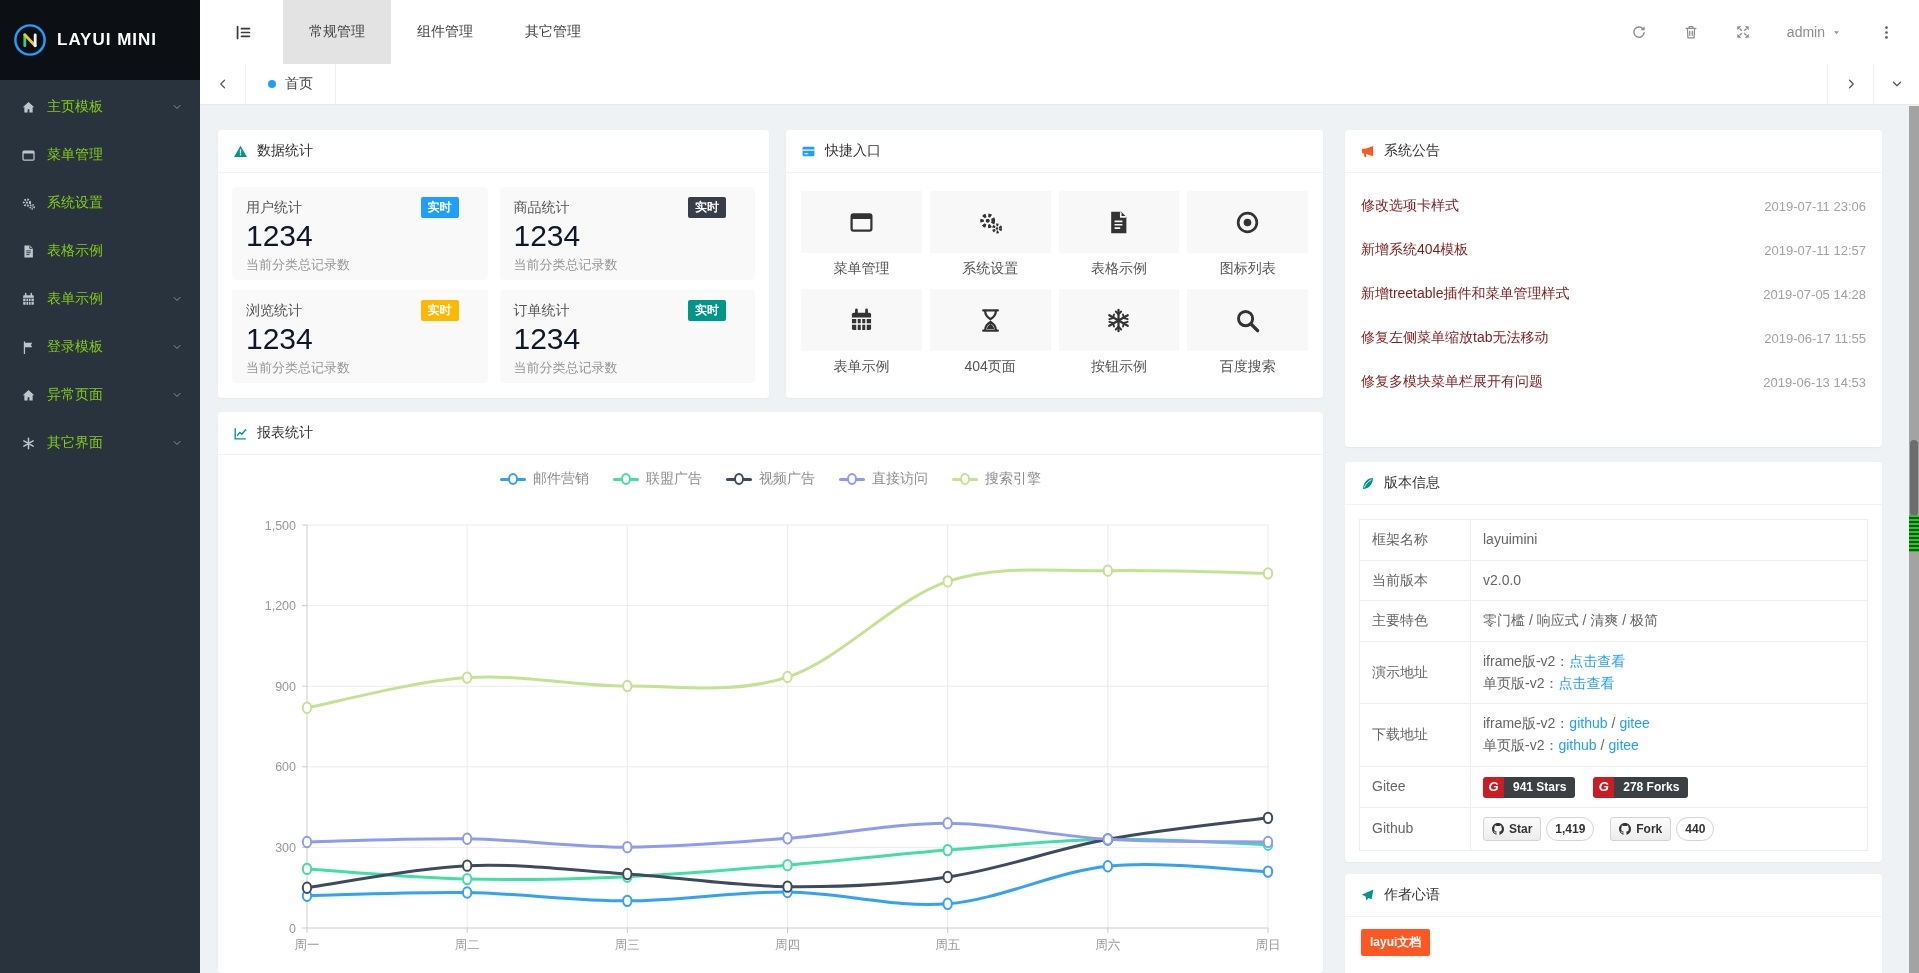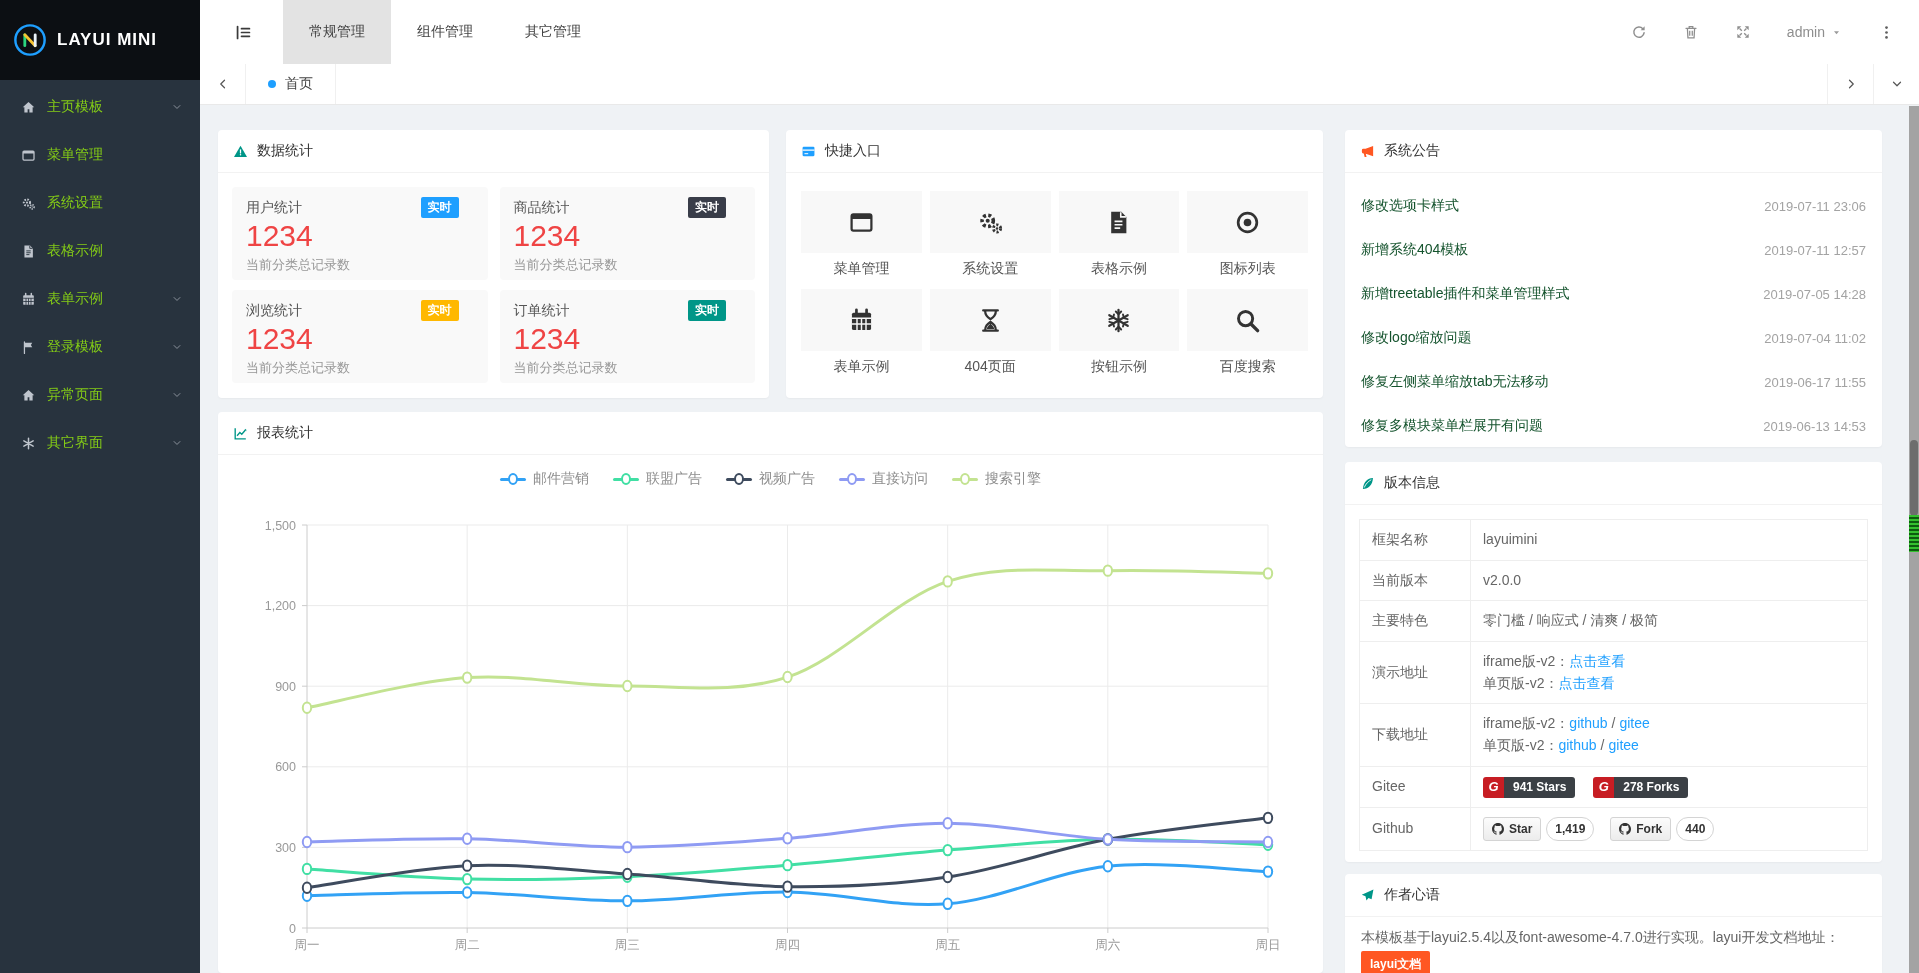--- a/index.html
+++ b/index.html
@@ -40,42 +40,42 @@
 
   
   .panel{position:absolute;background:#fff;border-radius:4px;box-shadow:0 1px 2px rgba(0,0,0,.04);box-sizing:border-box;overflow:hidden;}
   .panel-h{height:42px;display:flex;align-items:center;gap:9px;padding:0 15px;border-bottom:1px solid #F2F2F2;font-size:14px;color:#333;}
   .panel-h .ph-ic{font-size:15px;--bg:#ffffff;}
 
   #p-stats{left:218px;top:130px;width:551px;height:268px;}
   .stats-body{padding:14px;display:grid;grid-template-columns:1fr 1fr;gap:10px 12px;}
   .stat-card{position:relative;background:#F9F9F9;border-radius:4px;height:93px;padding:10px 14px;box-sizing:border-box;}
   .stat-label{font-size:14px;color:#555;margin-top:2px;}
-  .stat-value{font-size:30px;color:#ef4444;margin-top:3px;line-height:1.05;}
+  .stat-value{font-size:30px;color:#0f172a;margin-top:3px;line-height:1.05;}
   .stat-caption{font-size:13px;color:#979797;margin-top:4px;}
   .stat-badge{position:absolute;top:10px;right:29px;color:#fff;font-size:12px;font-weight:bold;padding:2px 7px;border-radius:2px;}
 
   #p-shortcut{left:786px;top:130px;width:537px;height:268px;}
   .sc-body{padding:18px 15px 0;display:grid;grid-template-columns:repeat(4,1fr);gap:2px 8px;}
   .sc-item{text-align:center;cursor:pointer;}
   .sc-box{background:#F8F8F8;height:62px;display:flex;align-items:center;justify-content:center;font-size:27px;color:#333;--bg:#F8F8F8;}
   .sc-label{font-size:14px;color:#555;margin:7px 0 9px;}
 
   #p-report{left:218px;top:412px;width:1105px;height:561px;}
   .legend-row{position:absolute;top:58px;left:0;right:0;display:flex;justify-content:center;gap:24px;z-index:2;}
   .lg-item{display:flex;align-items:center;gap:7px;font-size:14px;color:#8E8E8E;cursor:pointer;}
   .lg-mark{position:relative;width:26px;height:13px;}
   .lg-line{position:absolute;left:0;right:0;top:5px;height:3px;border-radius:2px;}
   .lg-dot{position:absolute;left:50%;top:50%;transform:translate(-50%,-50%);width:6px;height:8px;border:2px solid;border-radius:50%;background:#fff;box-sizing:content-box;}
   #chart-svg{position:absolute;left:0;top:42px;font-family:inherit;}
 
   #p-announce{left:1345px;top:130px;width:537px;height:317px;}
   .ann-body{padding-top:11px;}
   .ann-row{height:44px;display:flex;align-items:center;justify-content:space-between;padding:0 16px;cursor:pointer;}
-  .ann-title{font-size:14px;color:#14532d;}
+  .ann-title{font-size:14px;color:#7f1d1d;}
   .ann-date{font-size:13px;color:#A3A3A3;}
 
   #p-version{left:1345px;top:462px;width:537px;height:400px;}
   .vwrap{padding:14px;}
   .vtable{width:100%;border-collapse:collapse;font-size:14px;color:#666;}
   .vtable td{border:1px solid #EEE;padding:9px 12px;line-height:1.55;vertical-align:middle;}
   .vtable td.vlabel{width:86px;}
   a.link{color:#1E9FFF;text-decoration:none;cursor:pointer;}
   .sep{margin:0 4px;color:#666;}
   .gt-badge{display:inline-flex;align-items:stretch;border-radius:3px;overflow:hidden;height:21px;margin-right:14px;cursor:pointer;vertical-align:middle;}
@@ -630,24 +630,20 @@
   <div class="ann-row">
     <span class="ann-title">新增系统404模板</span>
     <span class="ann-date">2019-07-11 12:57</span>
   </div>
 
   <div class="ann-row">
     <span class="ann-title">新增treetable插件和菜单管理样式</span>
     <span class="ann-date">2019-07-05 14:28</span>
   </div>
 
-  <div class="ann-row">
-    <span class="ann-title">修改logo缩放问题</span>
-    <span class="ann-date">2019-07-04 11:02</span>
-  </div>
 
   <div class="ann-row">
     <span class="ann-title">修复左侧菜单缩放tab无法移动</span>
     <span class="ann-date">2019-06-17 11:55</span>
   </div>
 
   <div class="ann-row">
     <span class="ann-title">修复多模块菜单栏展开有问题</span>
     <span class="ann-date">2019-06-13 14:53</span>
   </div>
@@ -741,21 +737,20 @@
   <section class="panel" id="p-author">
     <div class="panel-h">
       <span class="ic ph-ic" style="color: rgb(0, 150, 136);">
           <svg viewBox="0 0 24 24" width="1em" height="1em">
             <path fill="currentColor" d="M21.5 2.5 2.8 10.7l6 2.3 1.5 7.1 3.2-4.2 5 2.2z"></path>
           </svg>
         </span>
       <span>作者心语</span>
     </div>
     <div class="author-body">
-      <div>本模板基于layui2.5.4以及font-awesome-4.7.0进行实现。layui开发文档地址：</div>
       <span class="badge-doc">layui文档</span>
       
     </div>
   </section>
 
   <div class="sb">
     <div class="sb-thumb"></div>
     <div class="sb-progress"></div>
   </div>
 

